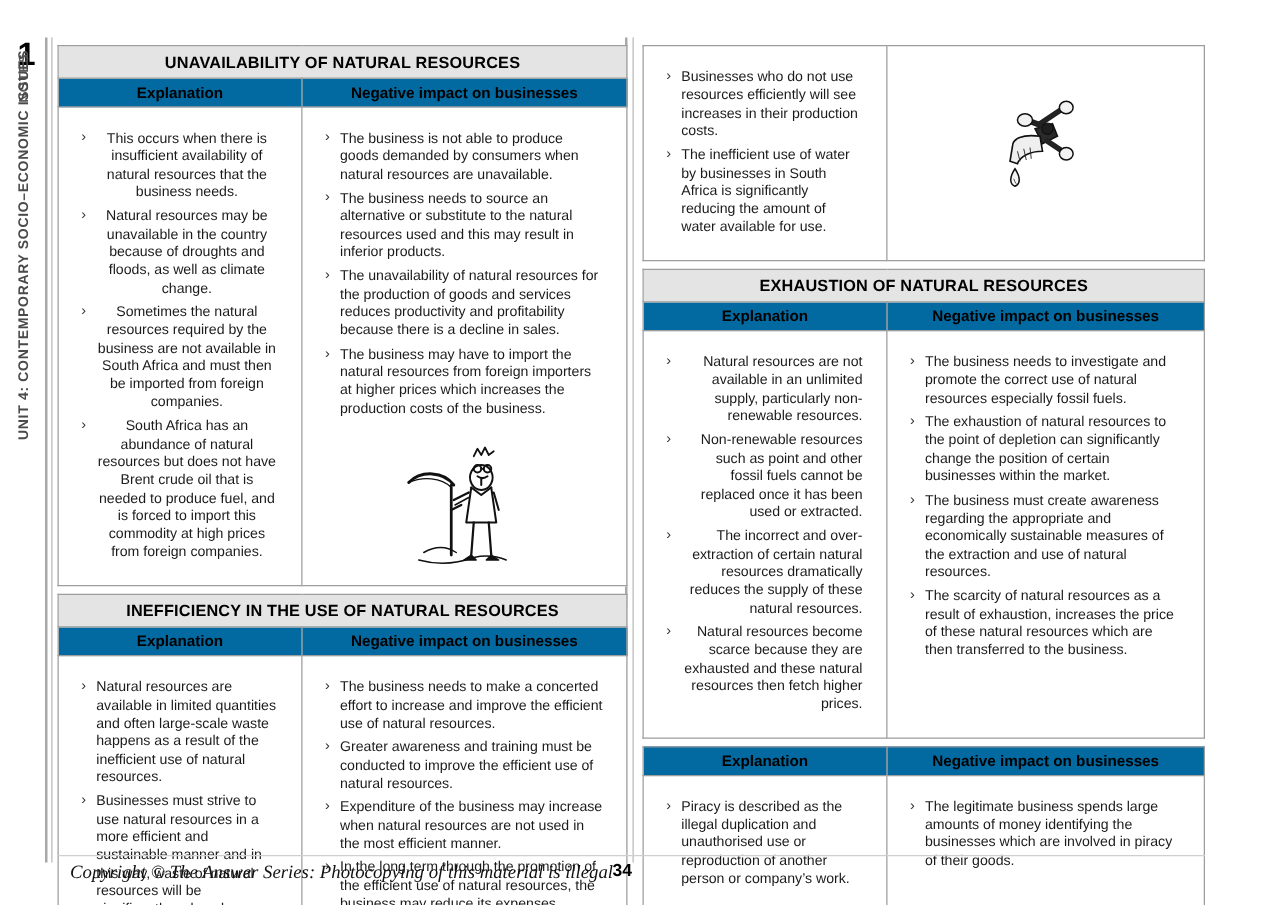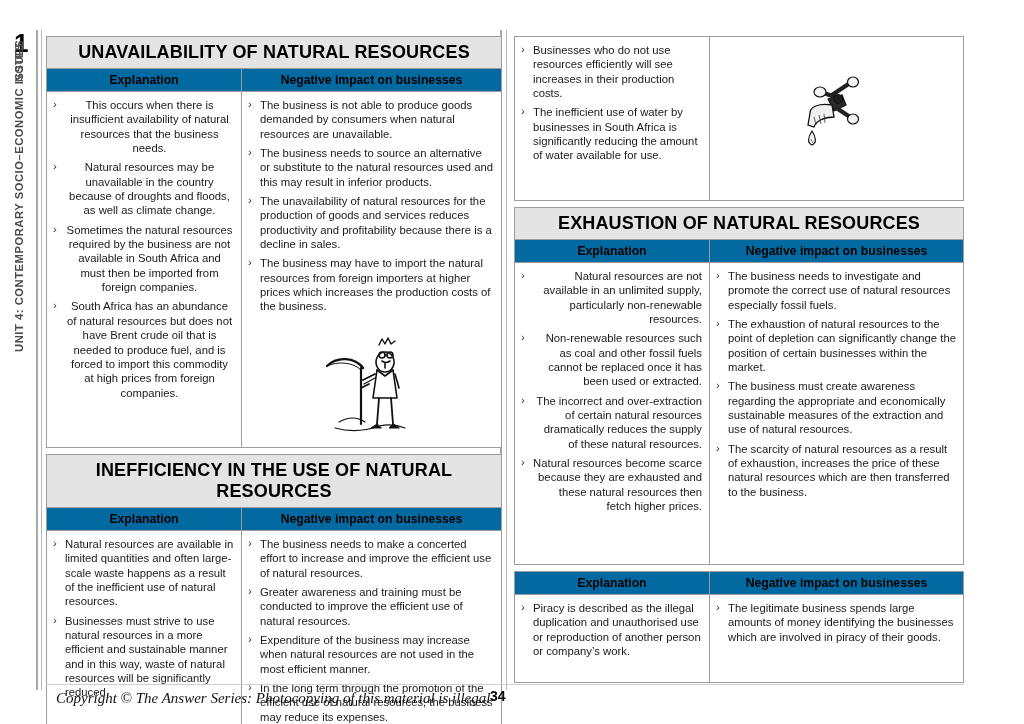--- a/index.html
+++ b/index.html
@@ -81,21 +81,21 @@
     background: #fff;
     margin-bottom: 0px;
   }
   .tbl + .tbl { margin-top: 6px; border-radius: 13px; }
 
   .tbl .title-row td {
     background: #e4e4e4;
     border: 1px solid #9d9d9d;
     text-align: center;
     font-weight: bold;
-    font-size: 18px;
+    font-size: 13px;
     letter-spacing: 0.15px;
     padding: 5px 4px 5px 4px;
   }
   .tbl .head-row td {
     background: #0369a1;
     border: 1px solid #9d9d9d;
     text-align: center;
     font-weight: bold;
     font-size: 12.2px;
     padding: 4px 4px 4px 4px;
@@ -103,21 +103,21 @@
   .tbl .body-row td {
     border: 1px solid #9d9d9d;
     vertical-align: top;
     padding: 6px 7px 7px 5px;
     background: #fff;
   }
 
   
   ul.bl {
     list-style: none;
-    margin: 0;
+    margin: 12px;
     padding: 0;
   }
   ul.bl li {
     position: relative;
     padding-left: 13px;
     margin-bottom: 5px;
     font-size: 11.3px;
     line-height: 1.27;
     color: #1a1a1a;
   }
@@ -324,21 +324,21 @@
         <td colspan="2">EXHAUSTION OF NATURAL RESOURCES</td>
       </tr>
       <tr class="head-row">
         <td style="width:182px;">Explanation</td>
         <td>Negative impact on businesses</td>
       </tr>
       <tr class="body-row">
         <td style="width:182px; height:288px;text-align:right;">
           <ul class="bl">
             <li>Natural resources are not available in an unlimited supply, particularly non-renewable resources.</li>
-            <li>Non-renewable resources such as coal and other fossil fuels cannot be replaced once it has been used or extracted.</li>
+            <li>Non-renewable resources such as point and other fossil fuels cannot be replaced once it has been used or extracted.</li>
             <li>The incorrect and over-extraction of certain natural resources dramatically reduces the supply of these natural resources.</li>
             <li>Natural resources become scarce because they are exhausted and these natural resources then fetch higher prices.</li>
           </ul>
         </td>
         <td>
           <ul class="bl">
             <li>The business needs to investigate and promote the correct use of natural resources especially fossil fuels.</li>
             <li>The exhaustion of natural resources to the point of depletion can significantly change the position of certain businesses within the market.</li>
             <li>The business must create awareness regarding the appropriate and economically sustainable measures of the extraction and use of natural resources.</li>
             <li>The scarcity of natural resources as a result of exhaustion, increases the price of these natural resources which are then transferred to the business.</li>

